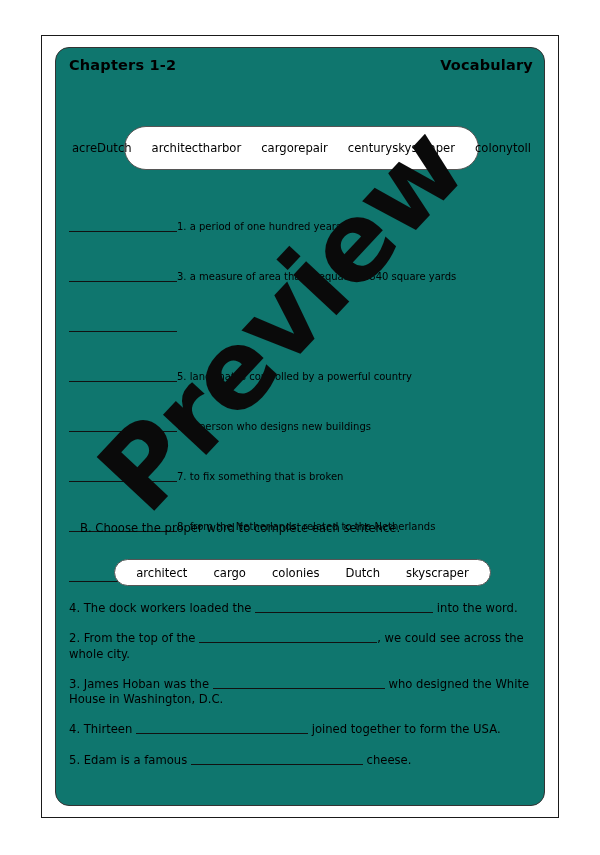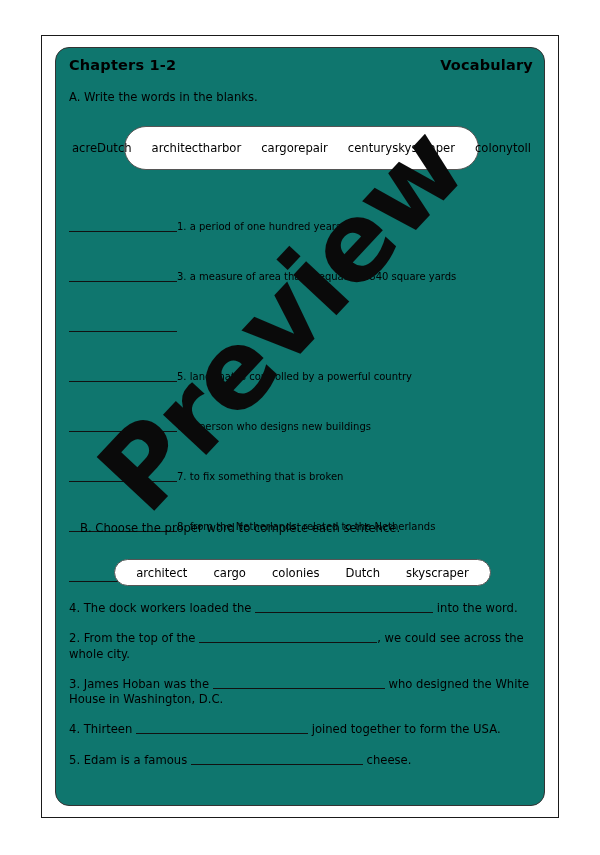--- a/index.html
+++ b/index.html
@@ -191,21 +191,20 @@
 <div class="page-outer"></div>
 
 <div class="page-inner">
   <div class="sheet">
 
     <div class="header">
       <span class="header-title">Chapters 1-2</span>
       <span class="header-subject">Vocabulary</span>
     </div>
 
-    <div class="instr" style="left:13px; top:42px;">A. Write the words in the blanks.</div>
 
     <div class="wordbank wordbank-a">
       <div class="wb-col">
         <span class="wb-word">acre</span>
         <span class="wb-word">Dutch</span>
       </div>
       <div class="wb-col">
         <span class="wb-word">architect</span>
         <span class="wb-word">harbor</span>
       </div>

